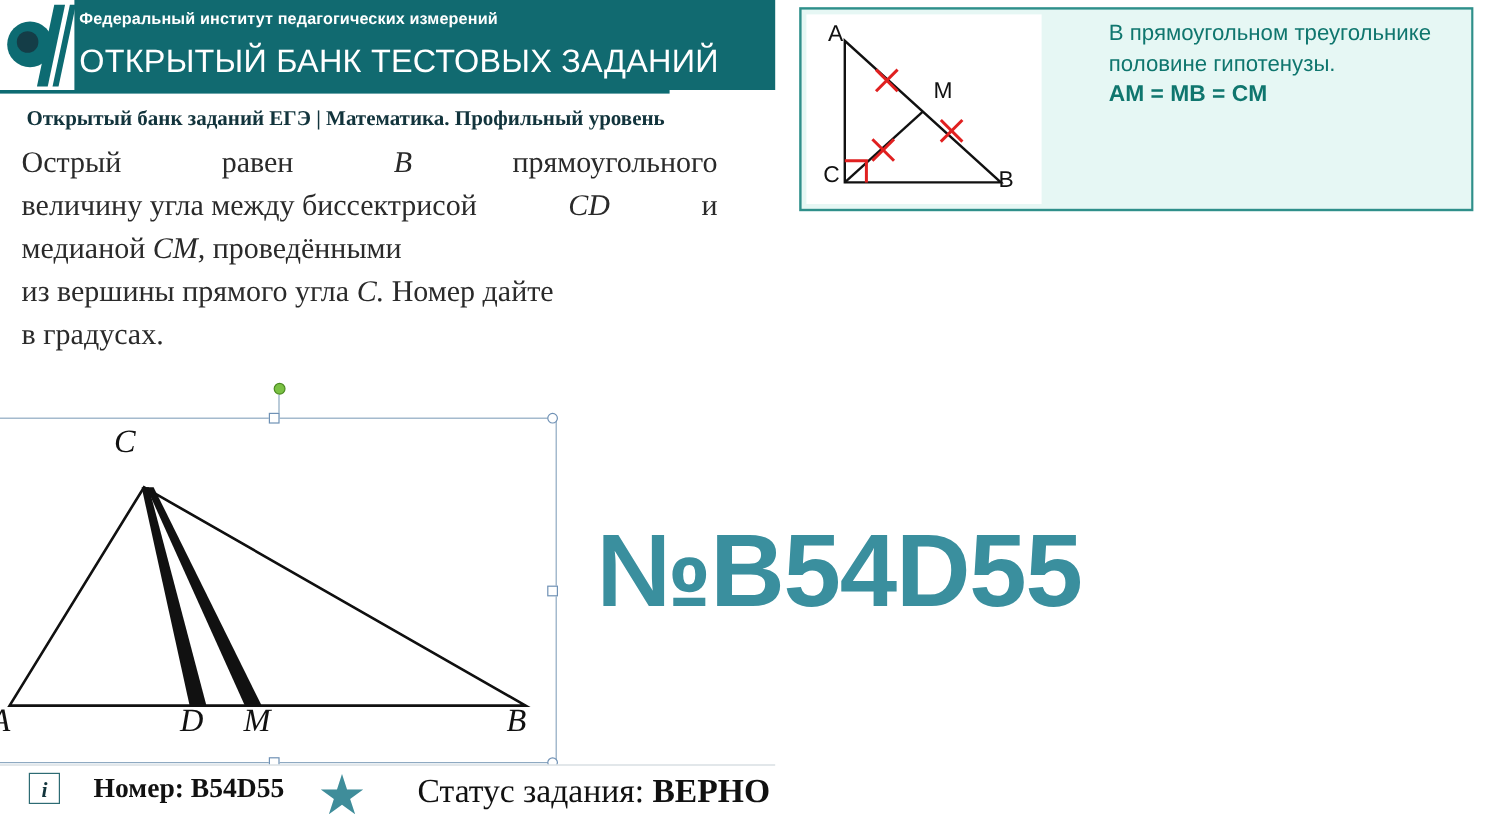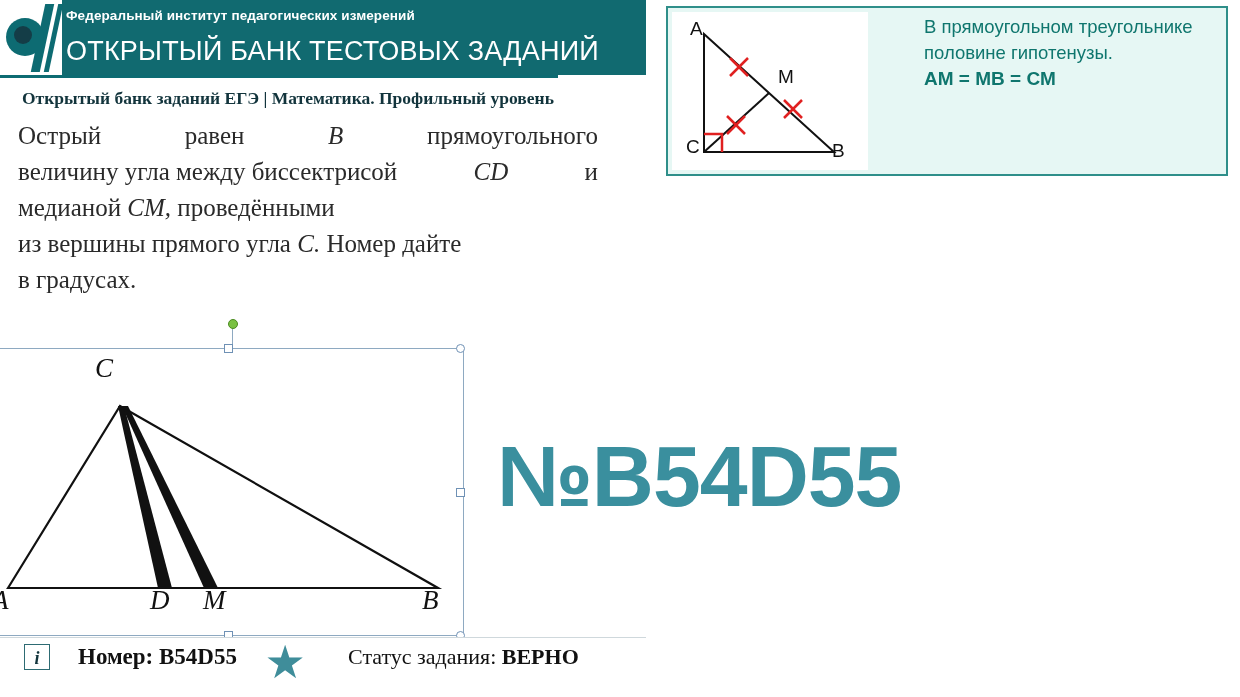--- a/index.html
+++ b/index.html
@@ -249,21 +249,21 @@
     color: #3f8d9a;
     font-size: 46px;
     line-height: 44px;
     text-align: center;
   }
   .status-label {
     position: absolute;
     left: 348px;
     top: 644px;
     font-family: "Liberation Serif", serif;
-    font-size: 22px;
+    font-size: 28px;
     color: #111111;
     white-space: nowrap;
   }
   .status-label b { font-weight: bold; }
 
   
   .hint-card {
     position: absolute;
     left: 666px;
     top: 6px;

